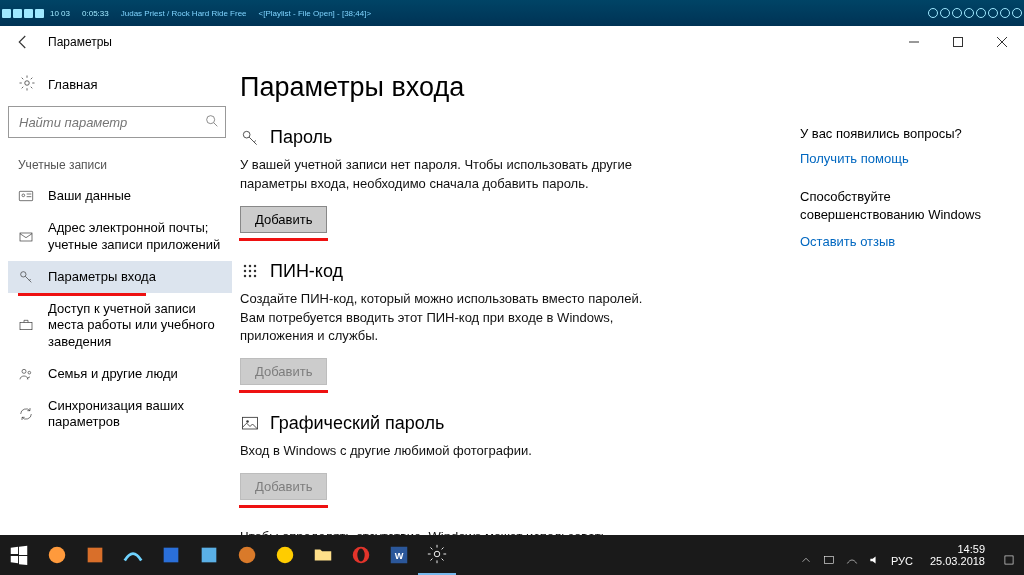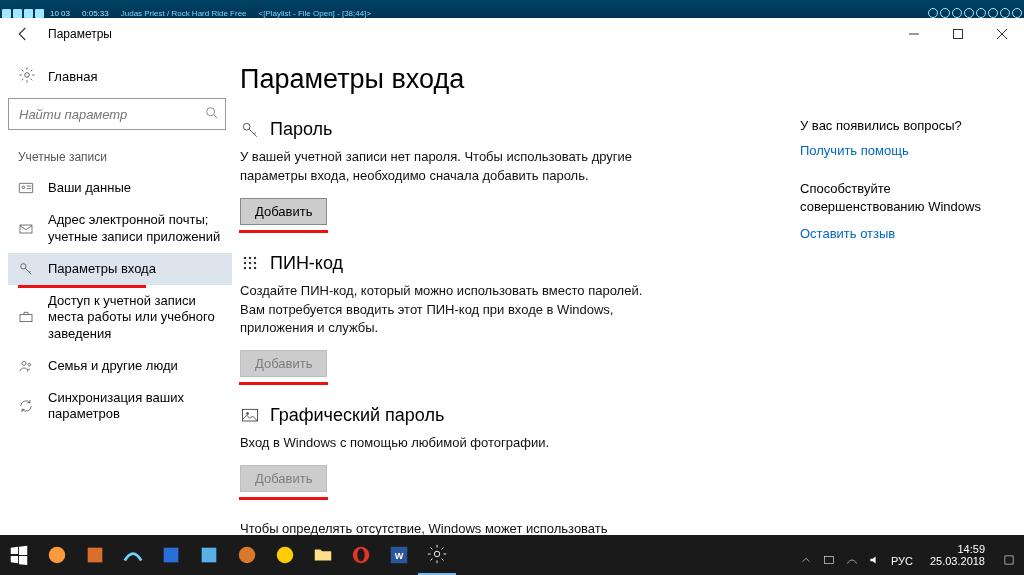--- a/index.html
+++ b/index.html
@@ -1,22 +1,22 @@
 <!DOCTYPE html>
 <html><head>
 <meta charset="utf-8">
 <style>
   * { box-sizing: border-box; margin: 0; padding: 0; font-family: "Segoe UI", Tahoma, sans-serif; }
   html, body { width: 1024px; height: 575px; overflow: hidden; background: #fff; }
 
   
   .player-bar {
-    height: 18px; width: 100%;
+    height: 26px; width: 100%;
     background: linear-gradient(#004466,#003355);
-    display: flex; align-items: flex-end; font-size: 8px; color: #9fe8ff;
+    display: flex; align-items: center; font-size: 8px; color: #9fe8ff;
     position: relative;
   }
   .player-bar .pb-left { display:flex; gap:2px; padding-left:2px;}
   .player-bar .pb-left span{ width:9px;height:9px;background:#9fe8ff;border-radius:1px; }
   .player-bar .pb-section{ padding:0 6px; white-space:nowrap;}
   .player-bar .pb-track{ color:#7fd4ff; }
   .player-bar .pb-right { position:absolute; right:2px; display:flex; gap:2px;}
   .player-bar .pb-right span{ width:10px;height:10px;border:1px solid #9fe8ff;border-radius:5px;}
 
   
@@ -237,21 +237,21 @@
 
       <div class="section">
         <div class="sec-head">
           <svg class="sec-icon" viewBox="0 0 24 24">
               <rect x="3" y="4" width="18" height="14" stroke="#333" fill="none"></rect>
               <circle cx="9" cy="9" r="1.5" fill="#333"></circle>
               <path d="M3 16l5-5 4 4 3-3 6 6" stroke="#333" fill="none"></path>
             </svg>
           <span>Графический пароль</span>
         </div>
-        <div class="sec-desc">Вход в Windows с помощью любимой фотографии.</div>
+        <div class="sec-desc">Вход в Windows с другие любимой фотографии.</div>
         <button class="add-btn disabled">
           <span>Добавить</span>
           <div class="btn-redline"></div>
         </button>
       </div>
 
       <div class="section">
         <div class="sec-desc">Чтобы определять отсутствие, Windows может использовать устройства, связанные с компьютером.</div>
       </div>
     </div>

